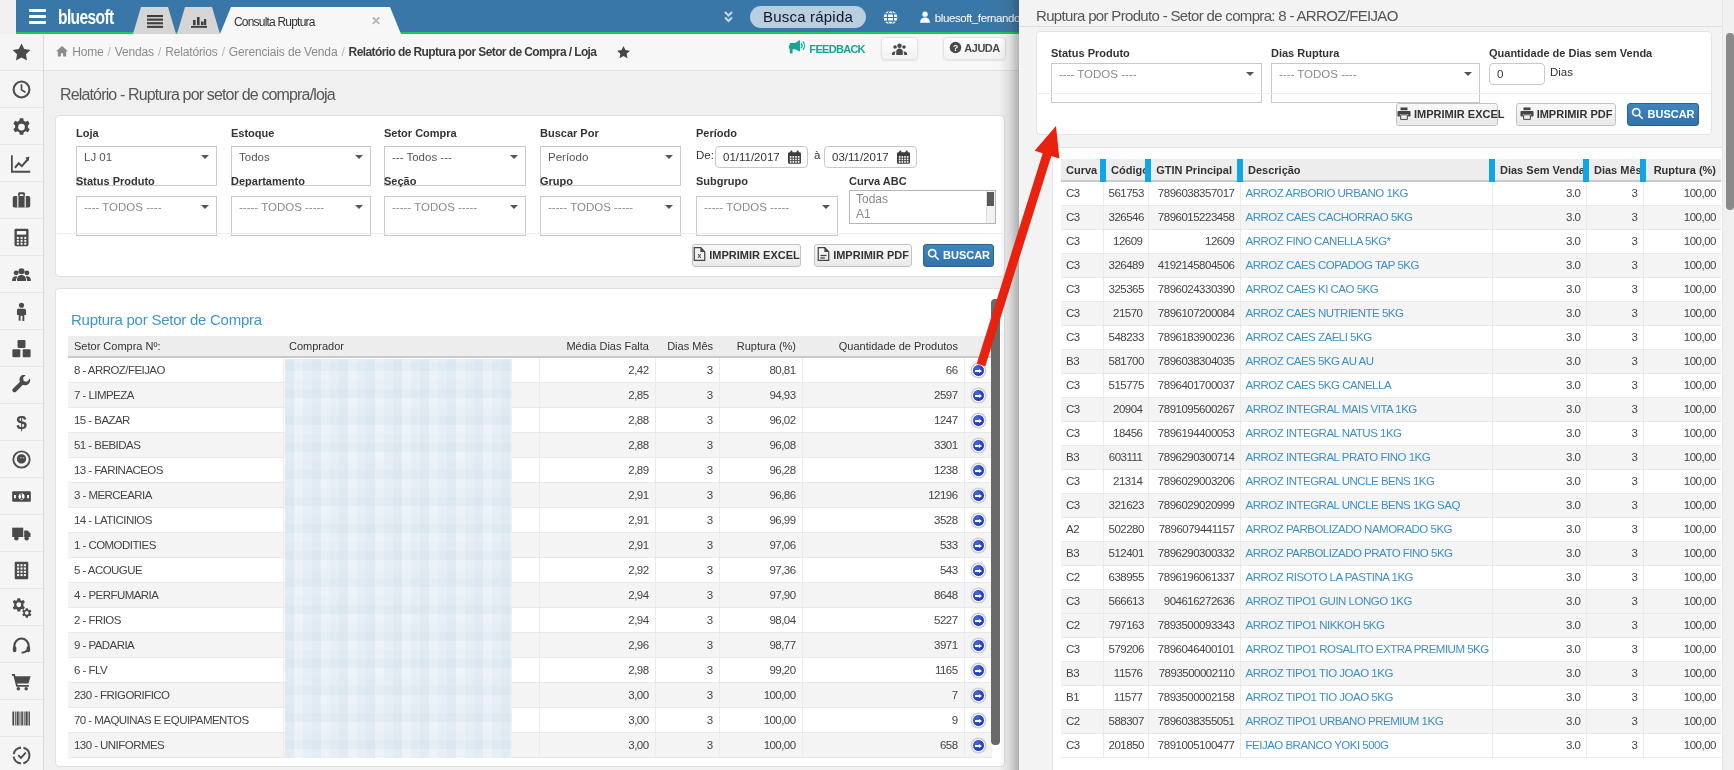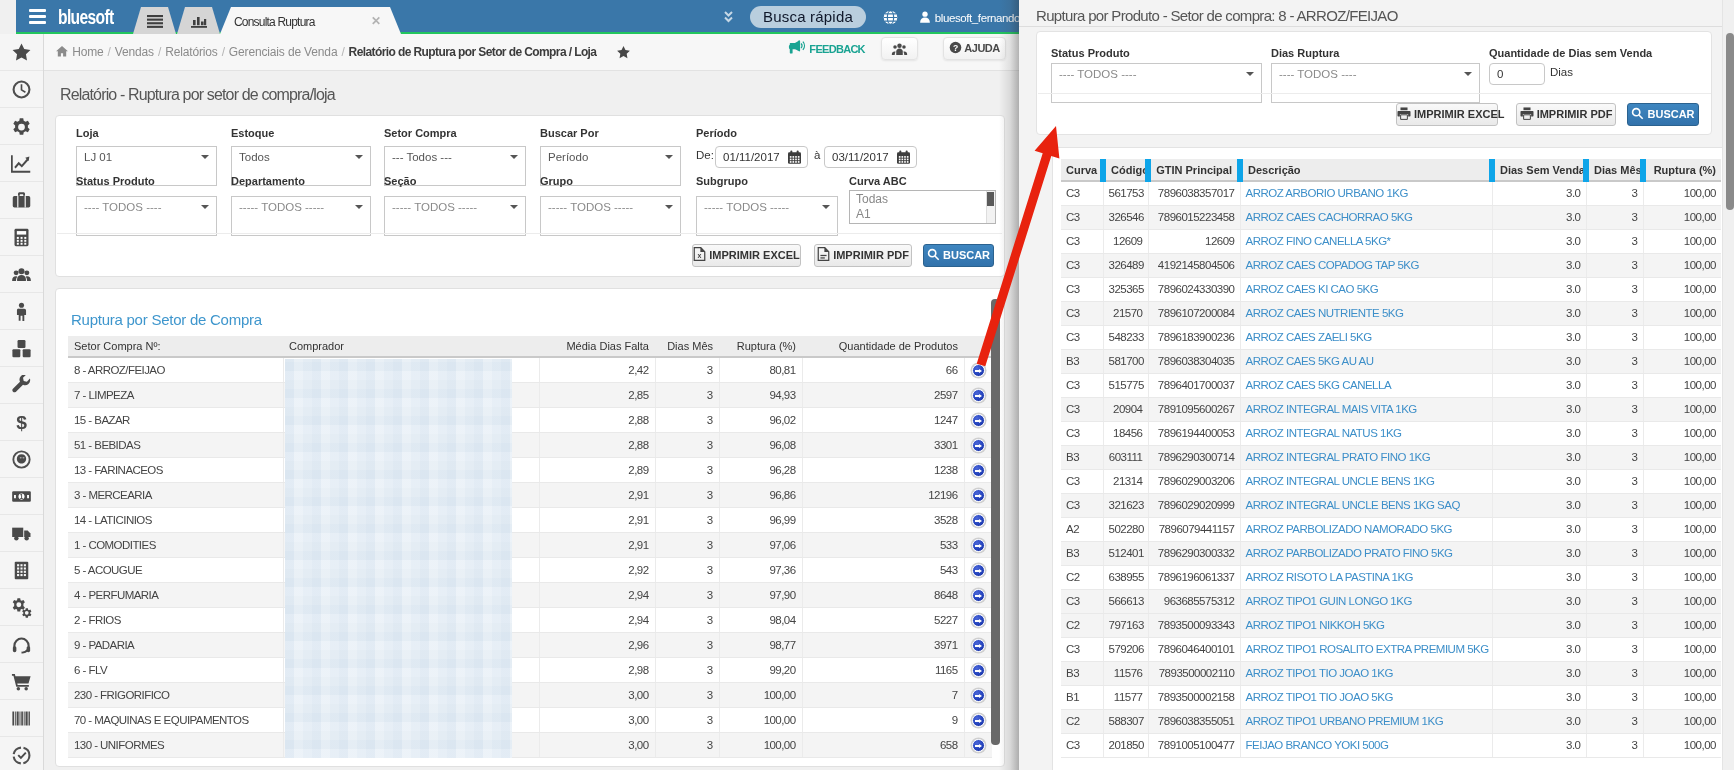--- a/index.html
+++ b/index.html
@@ -801,21 +801,21 @@
               <td class="r">638955</td>
               <td class="r">7896196061337</td>
               <td class="desc">ARROZ RISOTO LA PASTINA 1KG</td>
               <td class="r">3.0</td>
               <td class="r">3</td>
               <td class="r">100,00</td>
             </tr>
             <tr class="alt">
               <td class="l">C3</td>
               <td class="r">566613</td>
-              <td class="r">963685575312</td>
+              <td class="r">904616272636</td>
               <td class="desc">ARROZ TIPO1 GUIN LONGO 1KG</td>
               <td class="r">3.0</td>
               <td class="r">3</td>
               <td class="r">100,00</td>
             </tr>
             <tr class="alt">
               <td class="l">C2</td>
               <td class="r">797163</td>
               <td class="r">7893500093343</td>
               <td class="desc">ARROZ TIPO1 NIKKOH 5KG</td>

